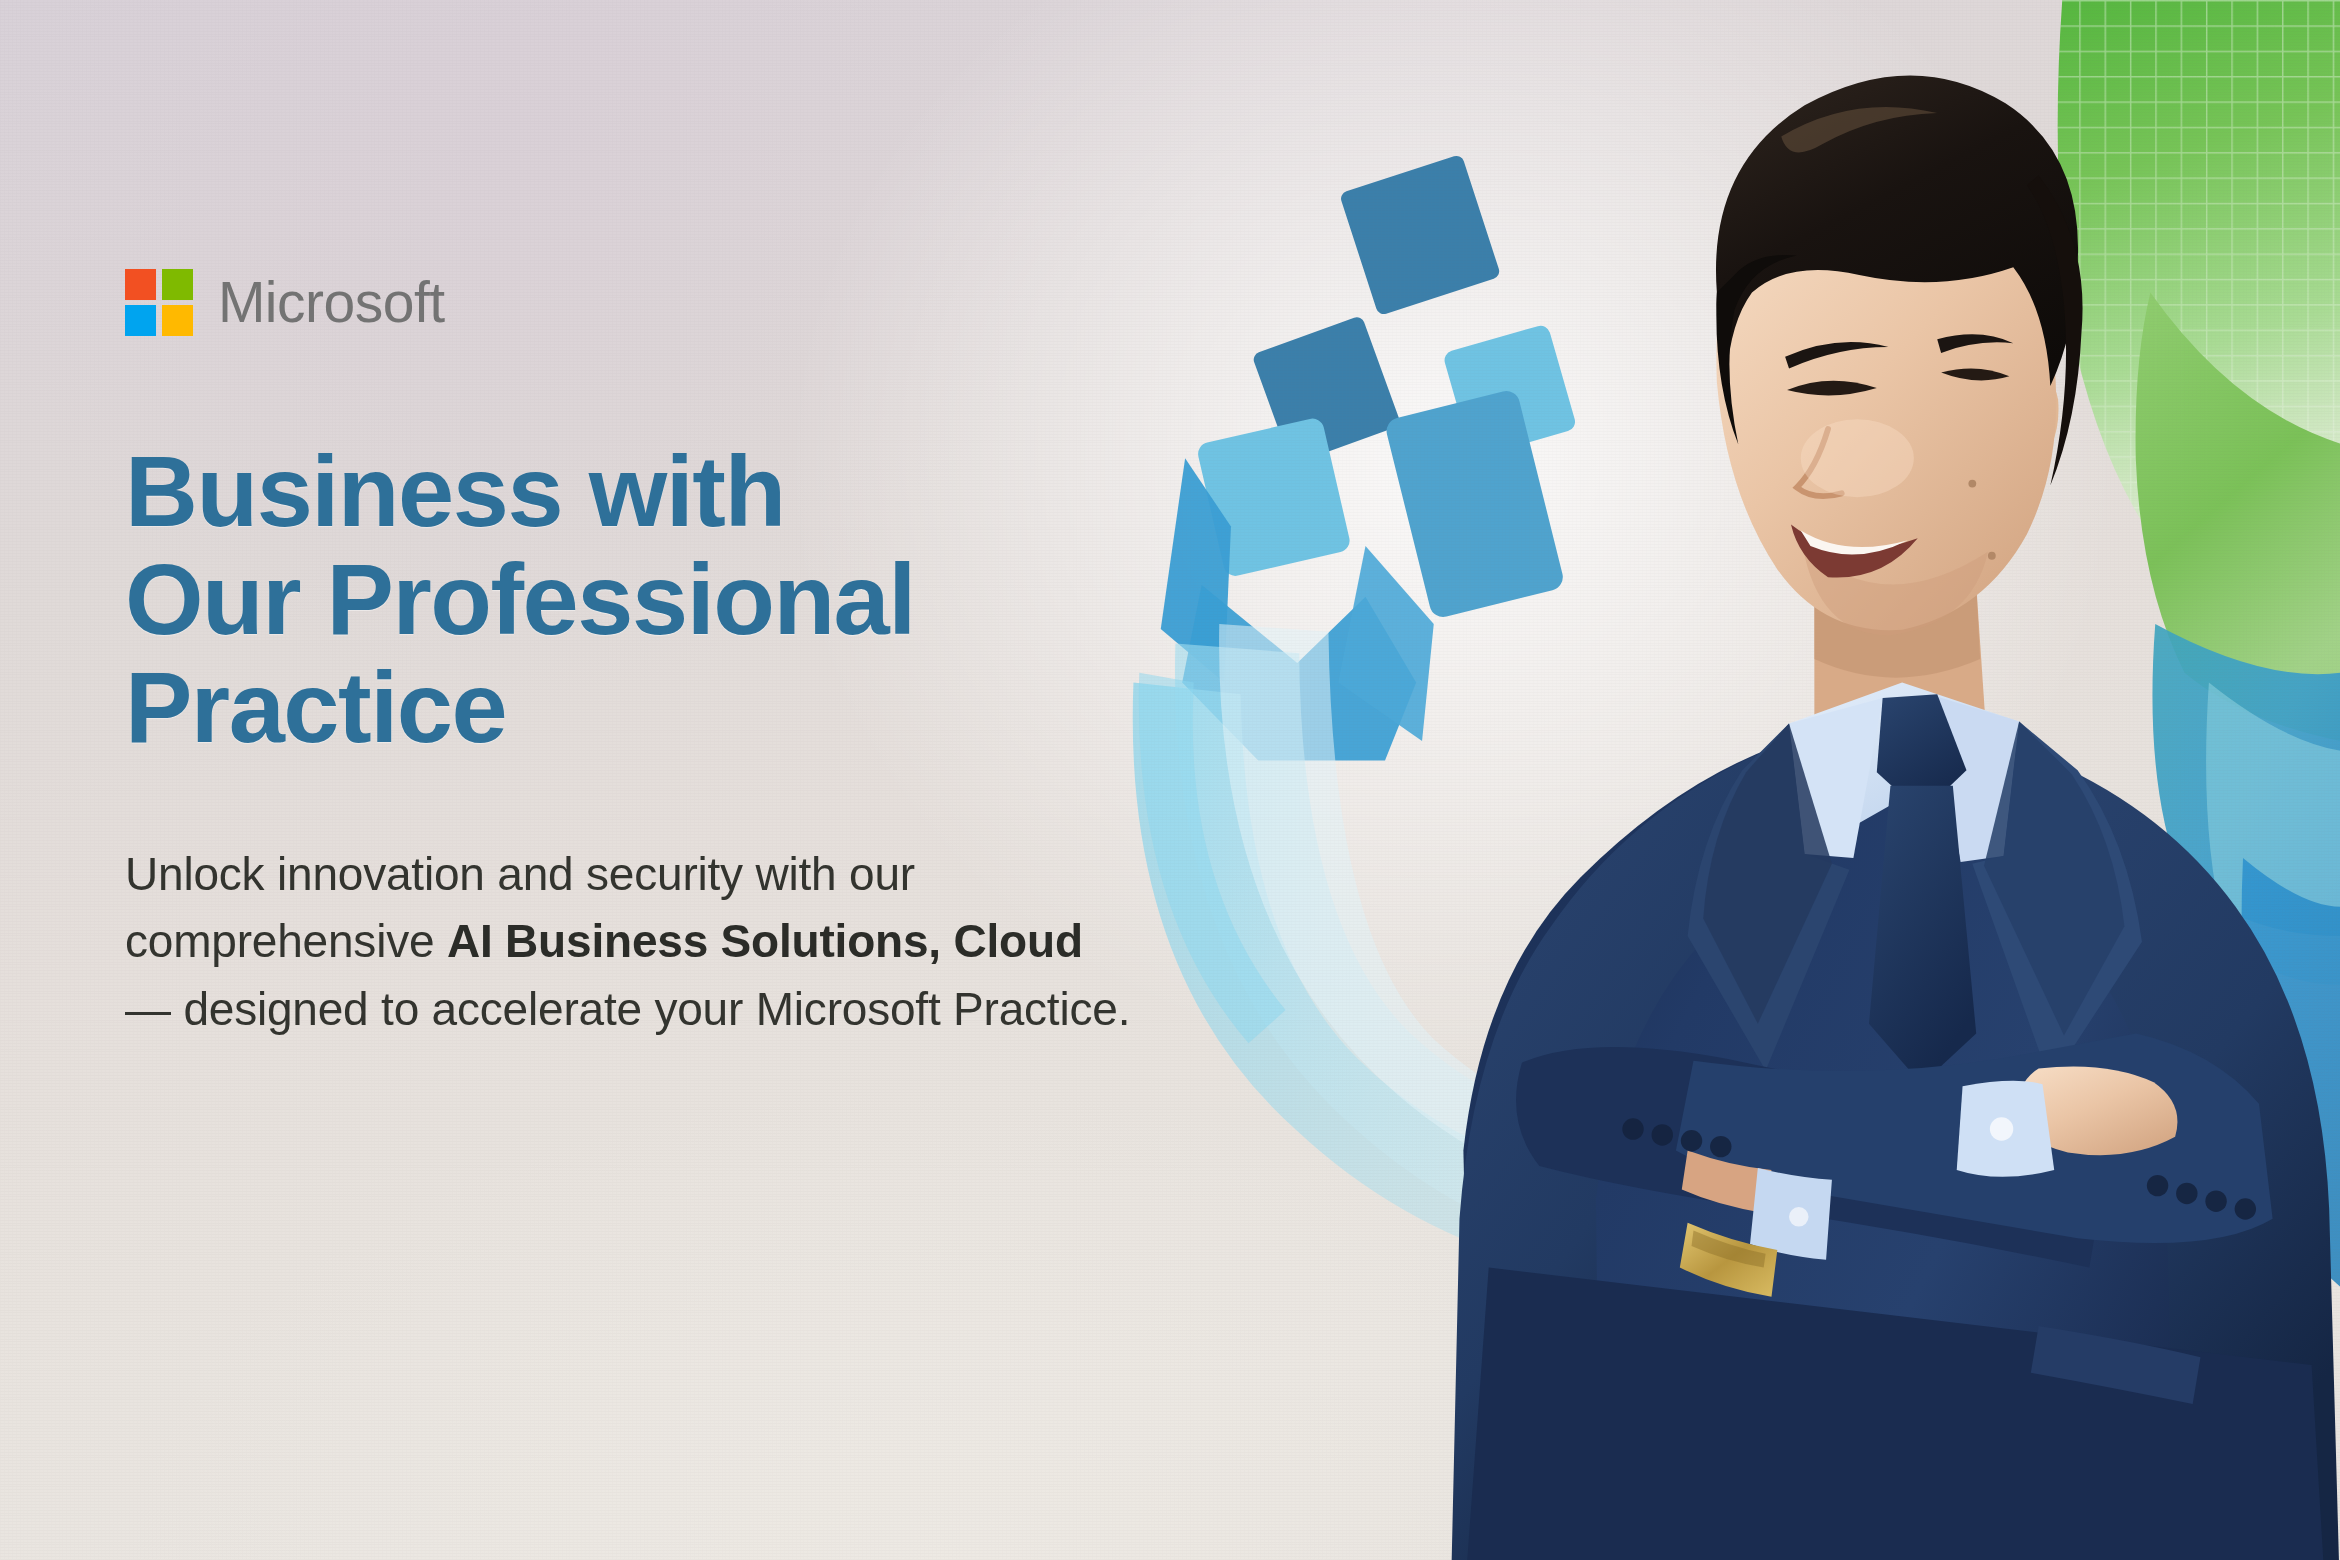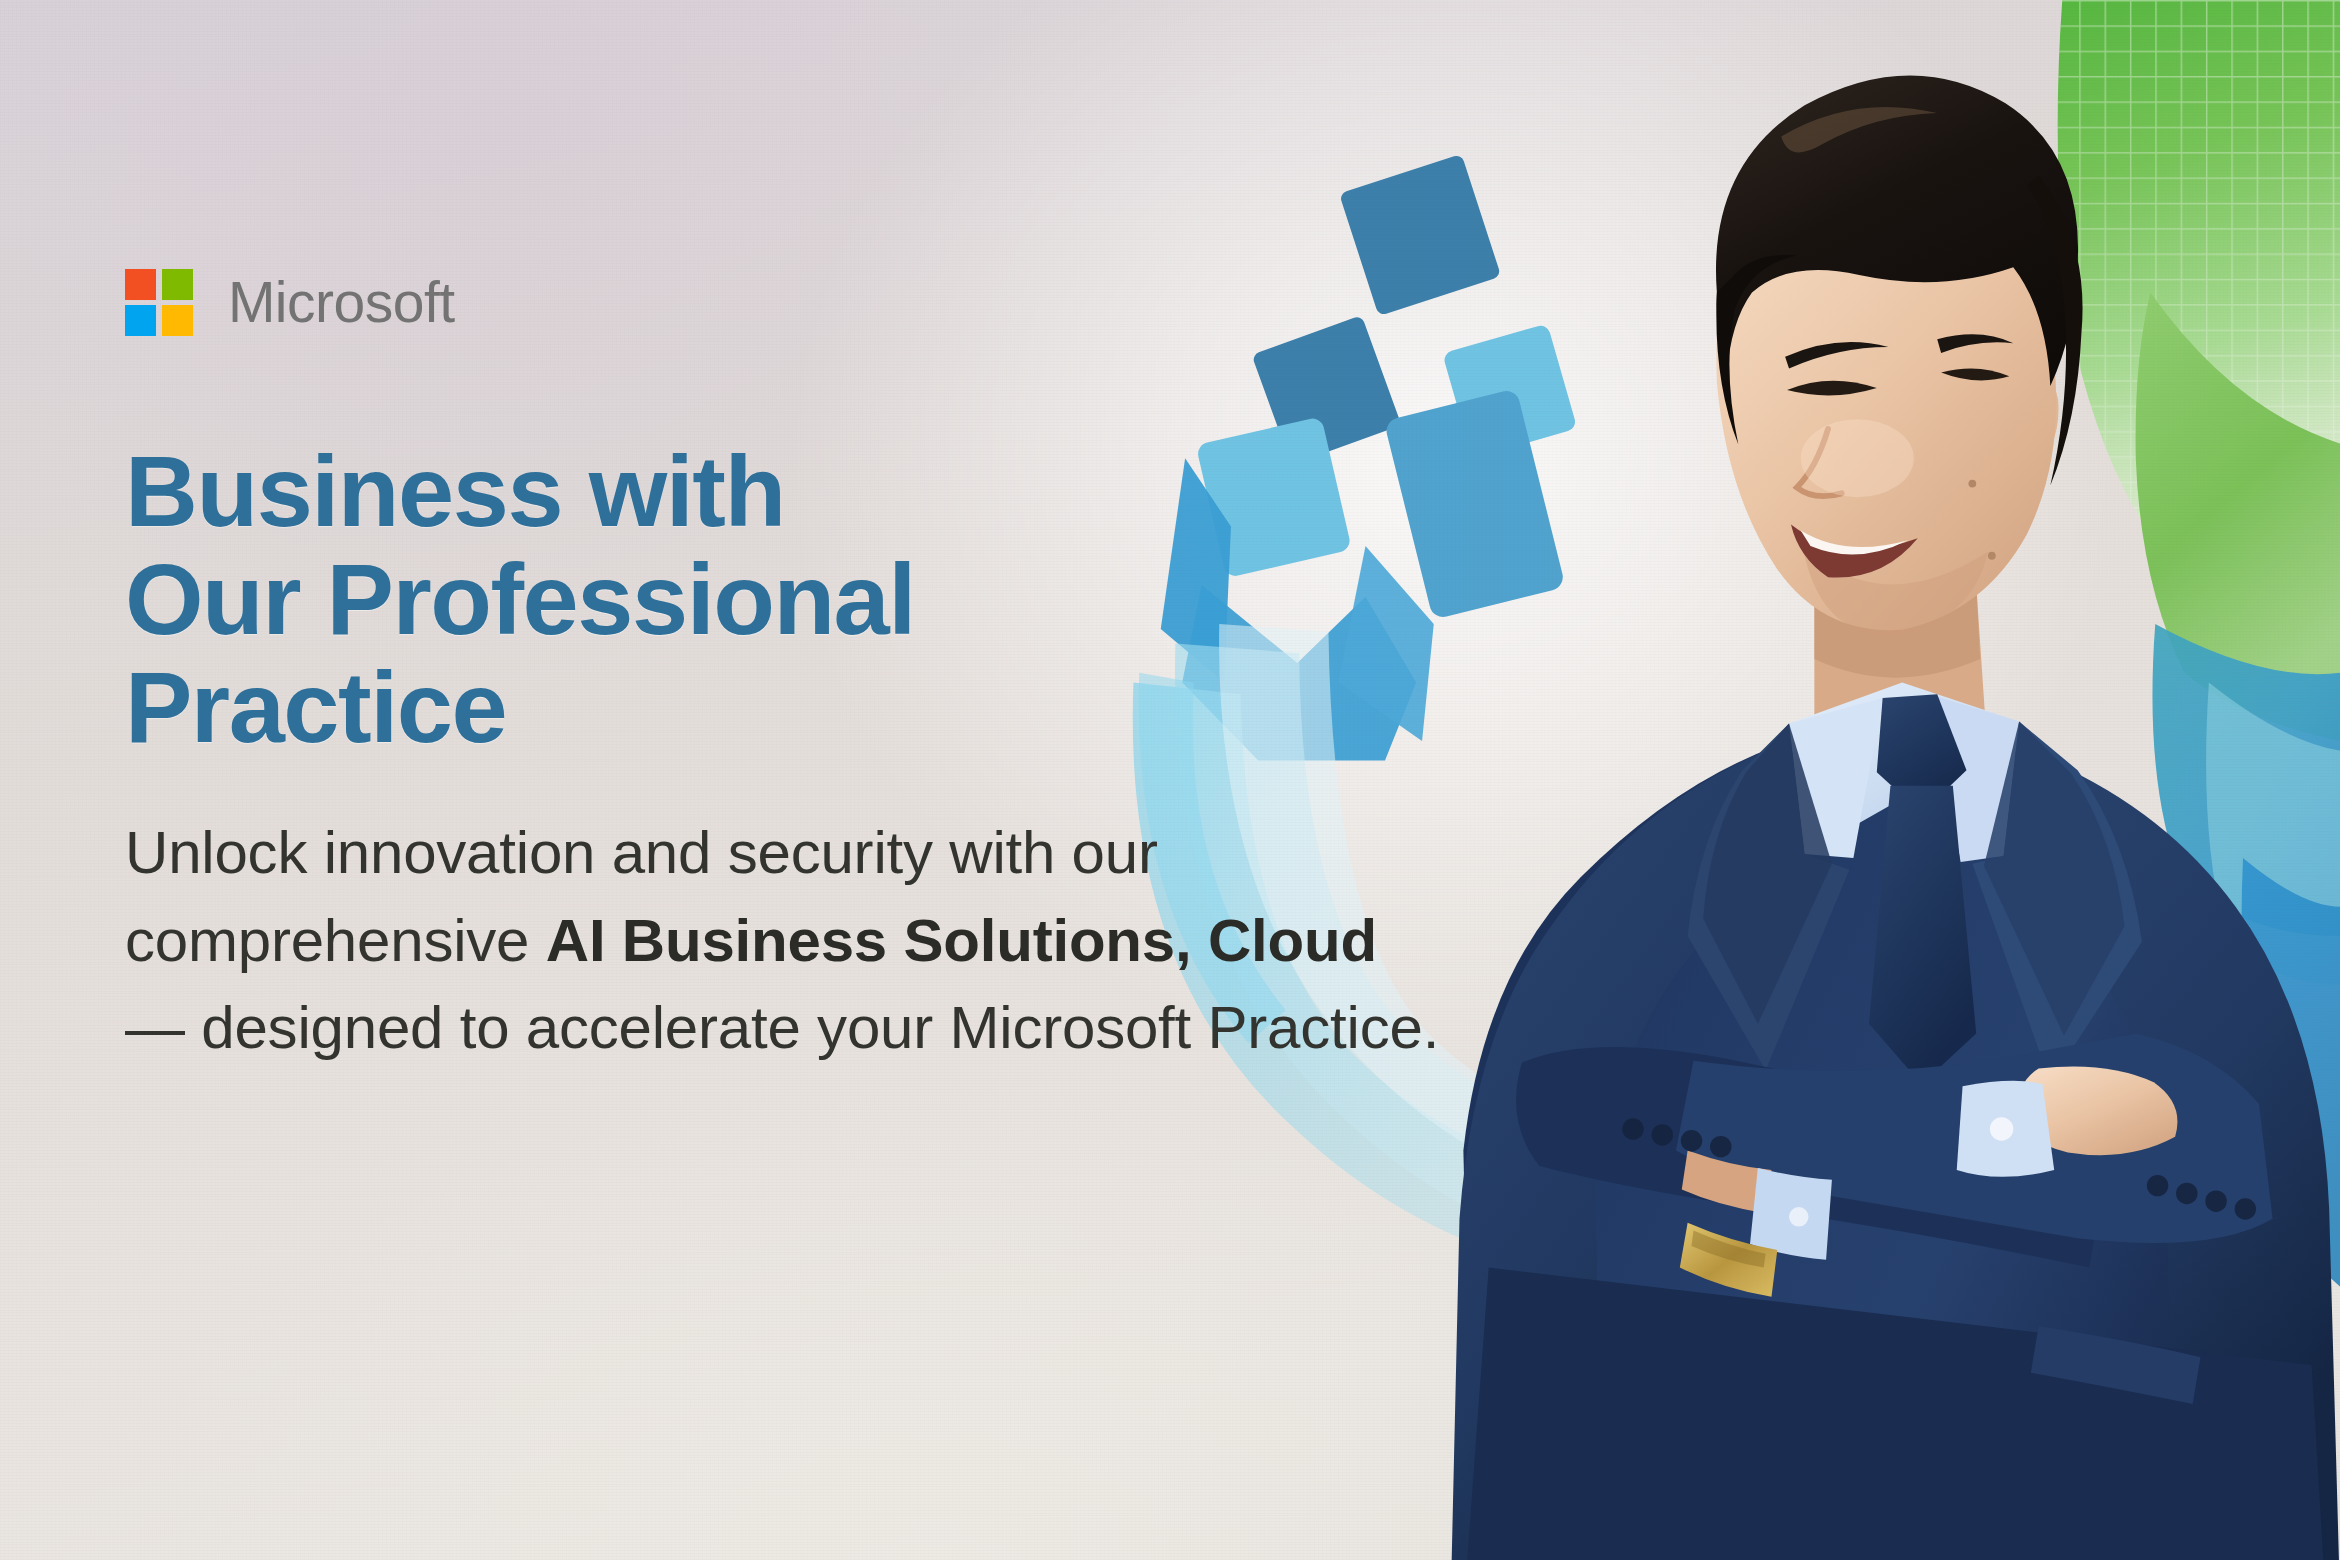--- a/index.html
+++ b/index.html
@@ -51,21 +51,21 @@
     width:1151px;
     z-index:6;
   }
 
   
   .logo-row { display:flex; align-items:center; gap:82px; height:117px; }
 
   .leader-logo { position:relative; width:261px; height:115px; }
   .leader-logo svg { display:block; width:261px; height:115px; }
 
-  .ms-logo { display:flex; align-items:flex-start; gap:35px; }
+  .ms-logo { display:flex; align-items:flex-start; gap:25px; }
   .ms-squares {
     display:grid;
     grid-template-columns:31px 31px;
     grid-template-rows:31px 31px;
     gap:5.9px;
   }
   .ms-squares i { display:block; width:31px; height:31px; }
   .ms-word {
     font-size:57px; letter-spacing:-0.5px;
     color:#737373; font-weight:400;
@@ -79,22 +79,22 @@
     line-height:1.07;
     font-weight:bold;
     letter-spacing:-1.5px;
     color:#2E7099;
     text-shadow:0 1px 1px rgba(255,255,255,.45);
   }
   .headline .hl-line { display:block; white-space:nowrap; }
 
   
   .body-copy {
-    margin-top:48px;
-    font-size:60px;
+    margin-top:80px;
+    font-size:46px;
     line-height:1.46;
     color:#33342f;
     max-width:1131px;
     letter-spacing:-0.2px;
   }
   .body-copy .bc-line { display:block; white-space:nowrap; }
   .body-copy b { font-weight:bold; color:#2b2c28; }
 
   
   .subject { position:absolute; left:1395px; top:0; width:946px; height:1560px; z-index:4; }

